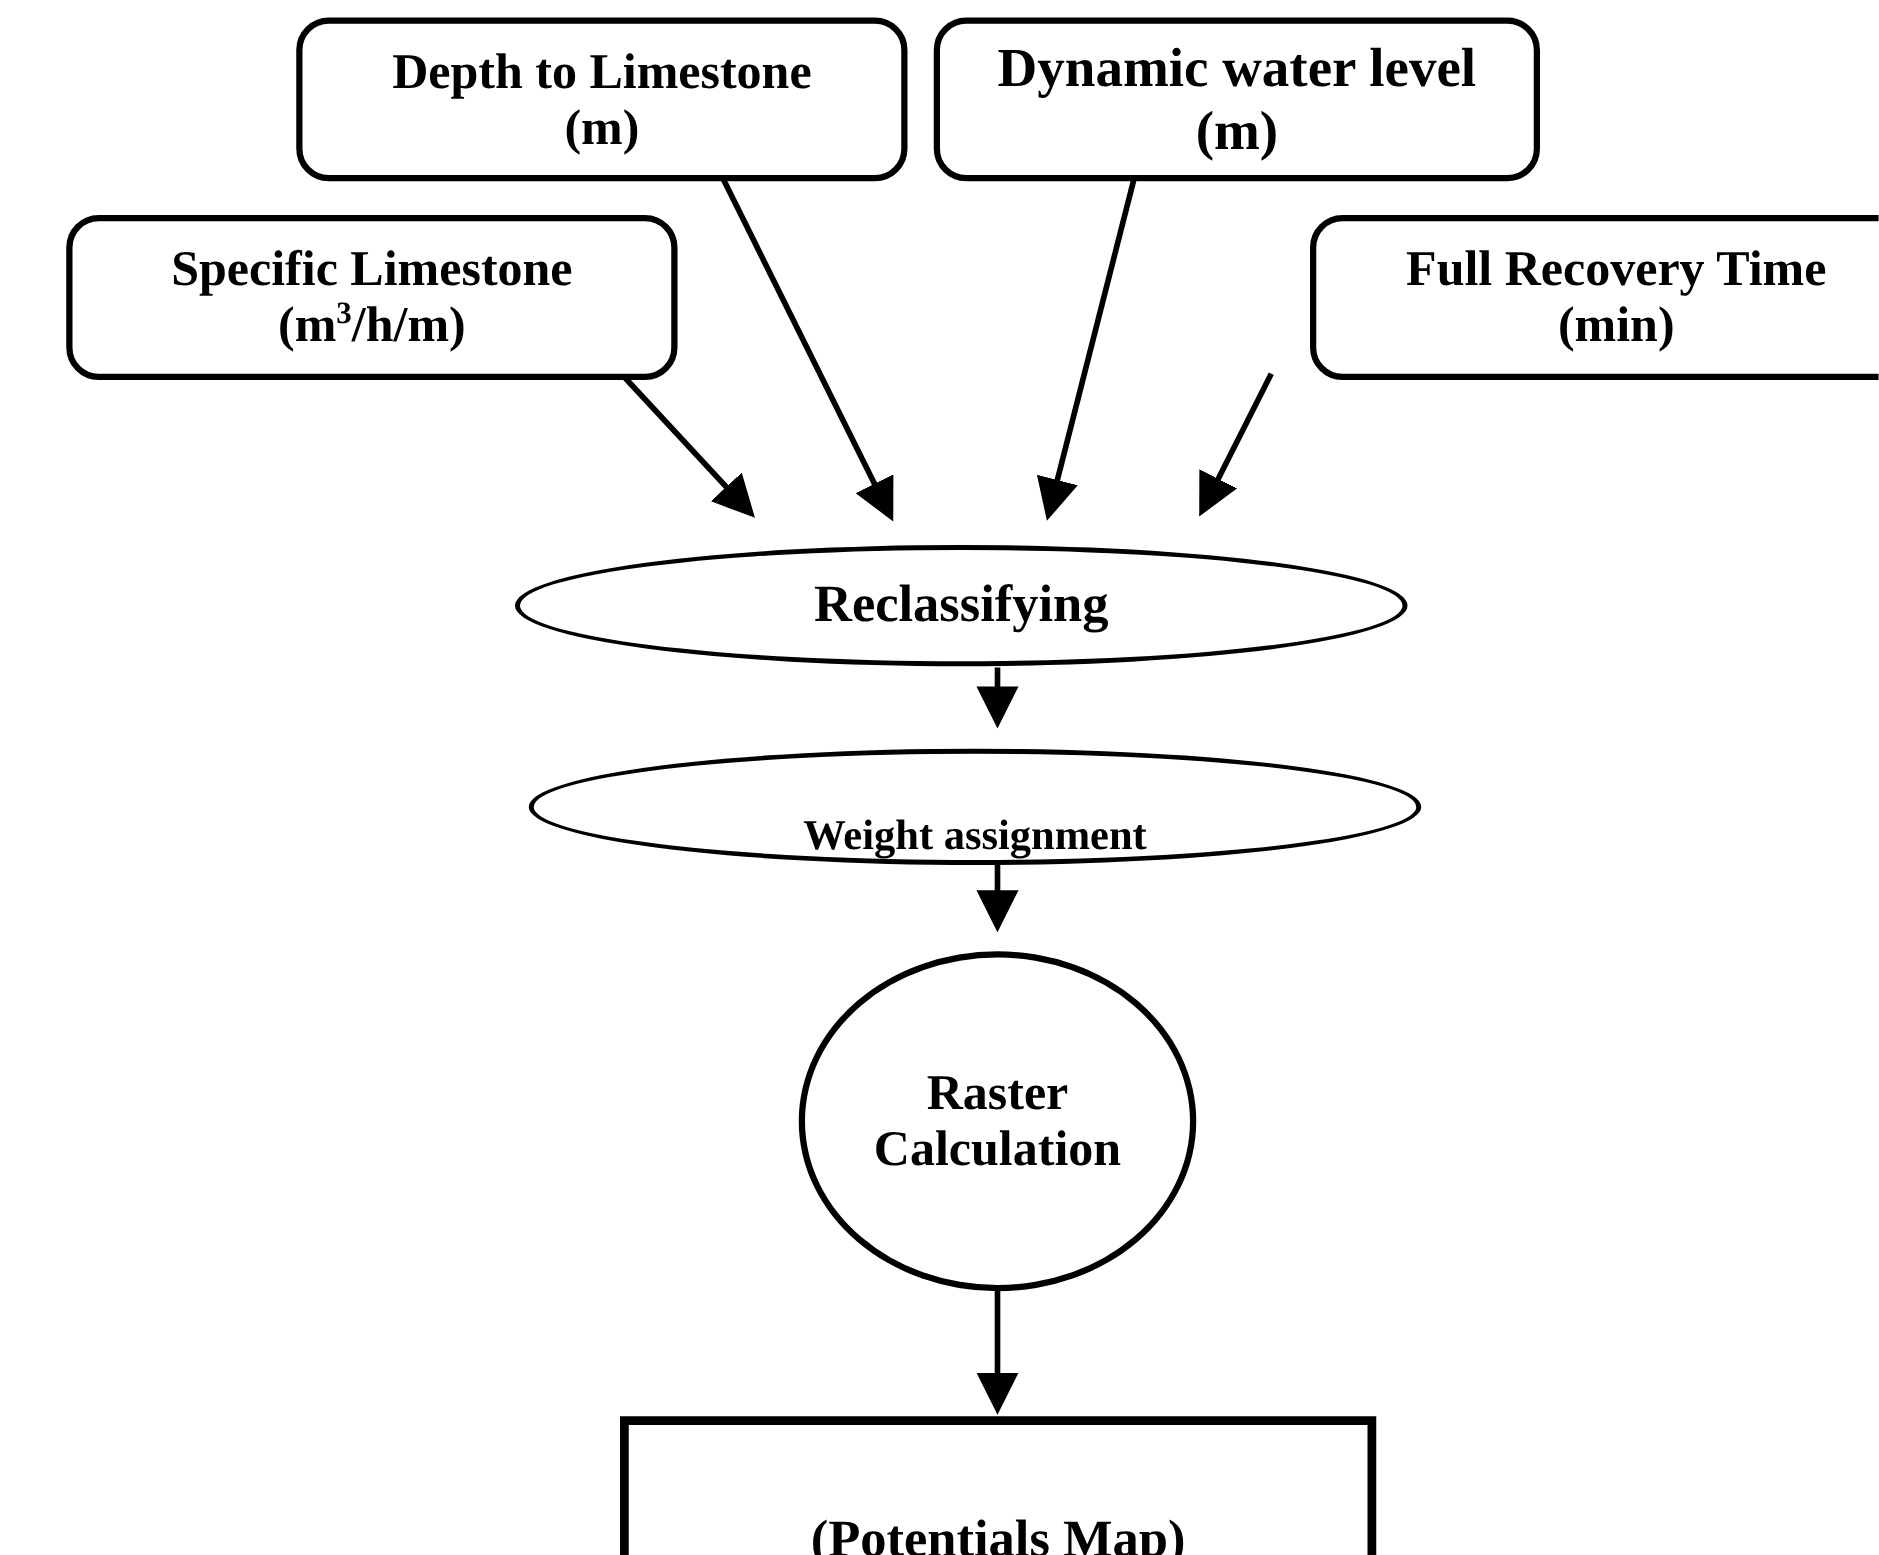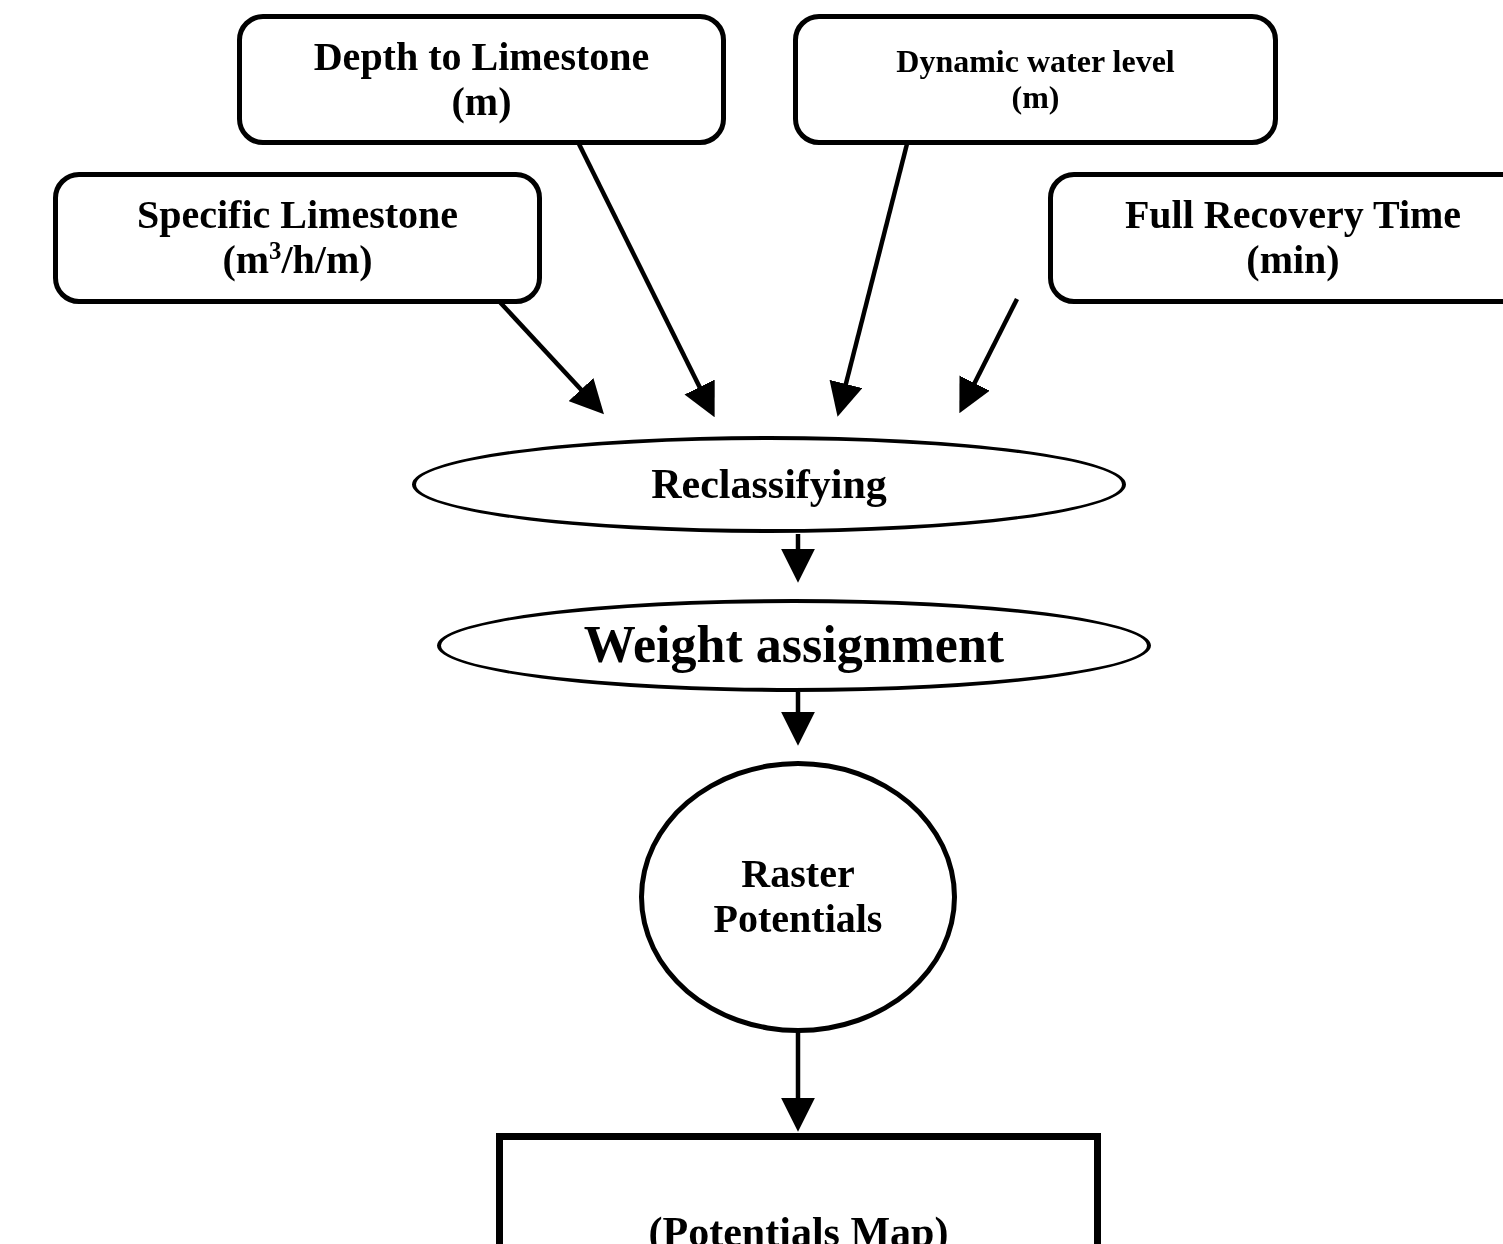--- a/index.html
+++ b/index.html
@@ -62,25 +62,25 @@
     padding: 0 10px;
   }
   .label sup {
     font-size: 0.62em;
     vertical-align: super;
     line-height: 0;
   }
 
   
   #node-depth-limestone { left: 237px; top: 14px;  width: 489px; height: 131px; font-size: 40px; }
-  #node-dynamic-water   { left: 793px; top: 14px;  width: 485px; height: 131px; font-size: 32px; }
+  #node-dynamic-water   { left: 747px; top: 14px;  width: 485px; height: 131px; font-size: 44px; }
   #node-specific-cap    { left: 53px;  top: 172px; width: 489px; height: 132px; font-size: 40px; }
   #node-recovery-time   { left: 1048px; top: 172px; width: 490px; height: 132px; font-size: 40px; }
   #node-reclassifying   { left: 412px; top: 436px; width: 714px; height: 97px;  font-size: 42px; align-items: center; }
-  #node-weight-assign   { left: 437px; top: 599px; width: 714px; height: 93px;  font-size: 52px; }
+  #node-weight-assign   { left: 423px; top: 599px; width: 714px; height: 93px;  font-size: 34px; align-items: flex-end; }
   #node-raster-calc     { left: 639px; top: 761px; width: 318px; height: 272px; font-size: 40px; text-align: center; }
   #node-priority-map    { left: 496px; top: 1133px; width: 605px; height: 160px; font-size: 42px;
                           align-items: flex-start; padding-top: 22px; }
 </style>
 </head>
 <body>
 
 <div id="diagram-root">
 
   <svg id="edge-layer" viewBox="0 0 1503 1244" width="1503" height="1244" xmlns="http://www.w3.org/2000/svg">
@@ -137,20 +137,20 @@
 
   <div class="node node-ellipse" id="node-reclassifying">
     <span class="label">Reclassifying</span>
   </div>
 
   <div class="node node-ellipse" id="node-weight-assign">
     <span class="label">Weight assignment</span>
   </div>
 
   <div class="node node-circle" id="node-raster-calc">
-    <span class="label"><span>Raster</span><br><span>Potentials</span></span>
+    <span class="label"><span>Raster</span><br><span>Calculation</span></span>
   </div>
 
   <div class="node node-rect" id="node-priority-map">
     <span class="label"><br><span>(Potentials Map)</span></span>
   </div>
 
 </div>
 
 </body></html>

